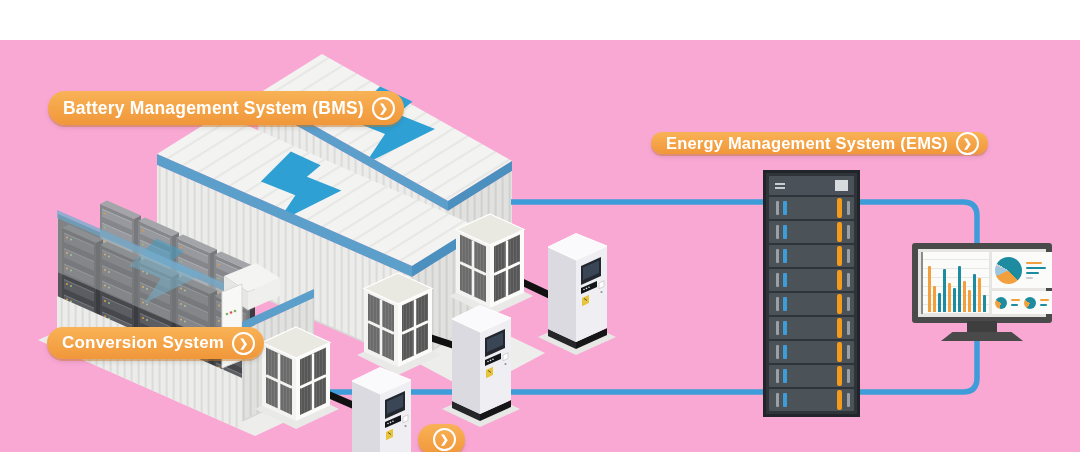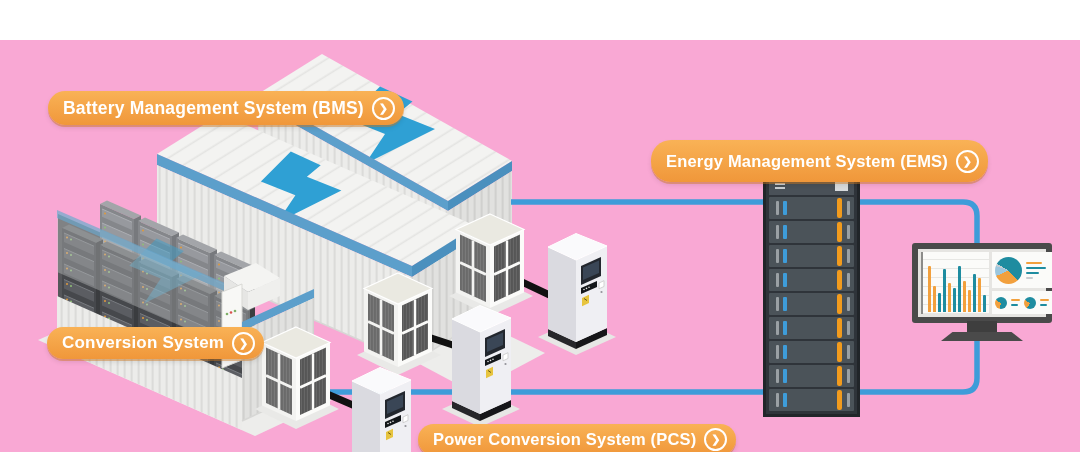--- a/index.html
+++ b/index.html
@@ -11,21 +11,21 @@
   .pill{position:absolute;z-index:3;display:flex;align-items:center;gap:8px;
         background:linear-gradient(180deg,#F9B256 0%,#F0973A 100%);
         border-radius:20px;color:#fff;font-weight:bold;
         padding:0 9px 0 15px;white-space:nowrap;
         box-shadow:0 2px 0 rgba(209,122,30,.45),0 3px 5px rgba(0,0,0,.10);
         letter-spacing:.2px;cursor:pointer;}
   .pill .chev{display:flex;align-items:center;justify-content:center;
         width:19px;height:19px;border:2.5px solid #fff;border-radius:50%;
         font-size:11px;font-weight:bold;color:#fff;line-height:1;}
   #pill-bms{left:48px;top:51px;height:34px;font-size:17.5px;}
-  #pill-ems{left:651px;top:100px;height:42px;font-size:16.5px;}
+  #pill-ems{left:651px;top:92px;height:22px;font-size:16.5px;}
   #pill-aux{left:47px;top:287px;height:32px;font-size:17px;}
   #pill-pcs{left:418px;top:384px;height:31px;font-size:16.5px;}
 
   
   #rack{position:absolute;left:763px;top:130px;width:97px;height:247px;z-index:2;
         background:#2F343A;border:3px solid #212529;box-sizing:border-box;
         padding:3px;display:flex;flex-direction:column;gap:2px;}
   .rack-top{height:19px;flex:none;background:#4A5158;display:flex;align-items:center;
         justify-content:space-between;padding:0 6px;}
   .rack-top .lines span{display:block;width:10px;height:2px;background:#C9CDD0;margin:2px 0;}
@@ -377,17 +377,16 @@
   </div>
   <div class="pill" id="pill-ems">
     <span>Energy Management System (EMS)</span>
     <span class="chev">❯</span>
   </div>
   <div class="pill" id="pill-aux">
     <span>Conversion System</span>
     <span class="chev">❯</span>
   </div>
   <div class="pill" id="pill-pcs">
-    <span>Power Conversion System (PCS)</span>
     <span class="chev">❯</span>
   </div>
 
 </div>
 
 </body></html>

